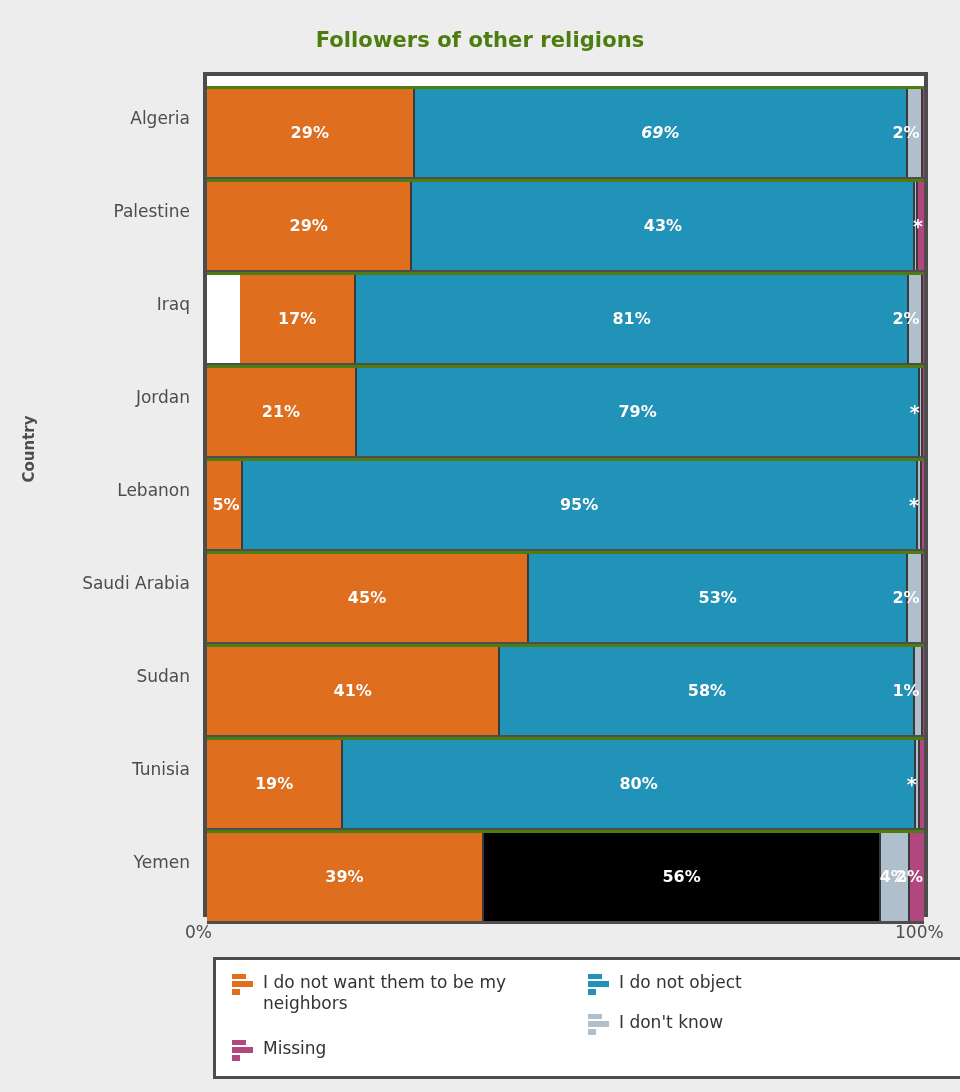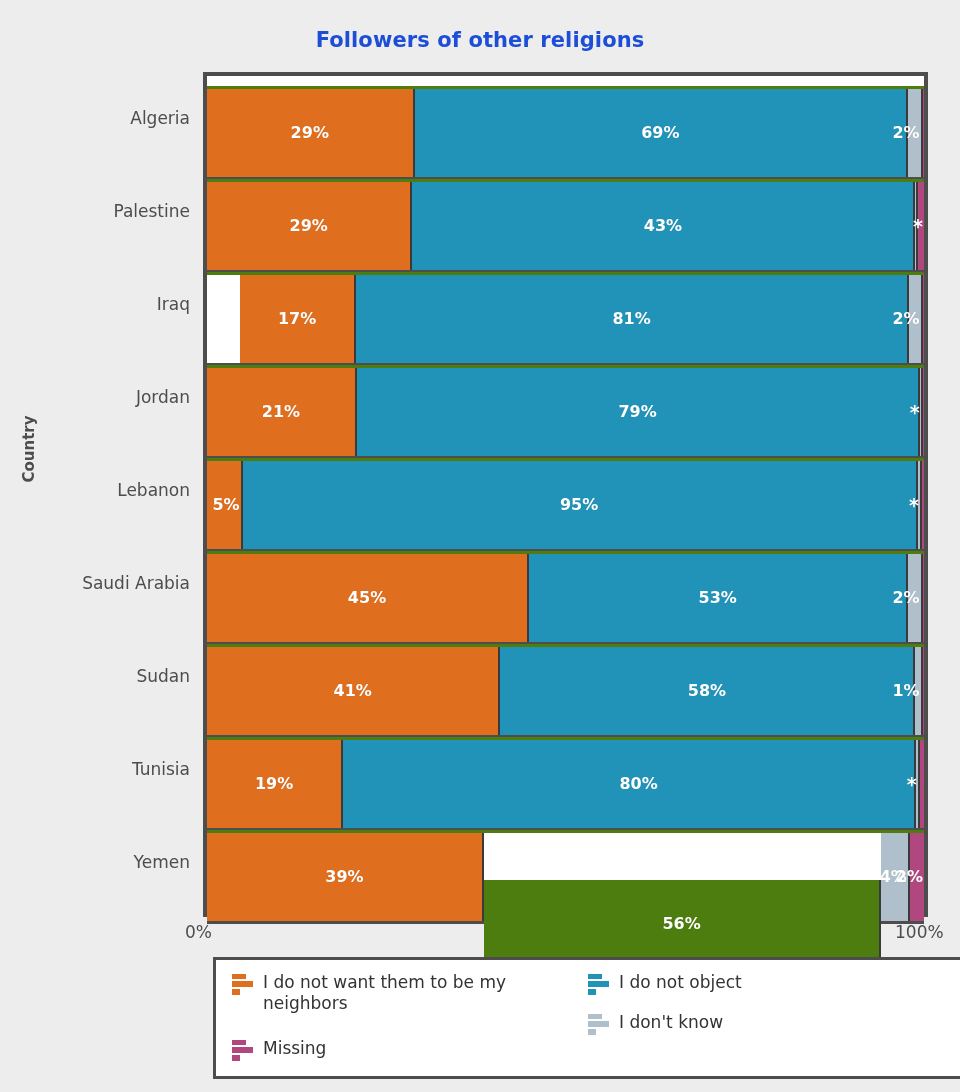--- a/index.html
+++ b/index.html
@@ -18,21 +18,21 @@
 
   
   #chart-title {
     position: absolute;
     left: 0;
     top: 28px;
     width: 960px;
     text-align: center;
     font-size: 21px;
     font-weight: bold;
-    color: #1d4ed8;
+    color: #4d7c0f;
     letter-spacing: 0.1px;
   }
 
   
   #y-axis-label {
     position: absolute;
     left: 14px;
     top: 440px;
     width: 130px;
     text-align: center;
@@ -201,21 +201,21 @@
     <div class="country-label" style="top: 688.5px;">Tunisia</div>
     <div class="country-label" style="top: 781.5px;">Yemen</div>
   </div>
 
 <div id="plot-frame">
   <div id="plot-inner">
       <div class="bar-row" style="top: 10px;">
         <div class="seg" style="width: 29%; background: rgb(223, 110, 30);">
           <span class="seg-label">29%</span>
         </div>
-        <div class="seg" style="width: 69%; background: rgb(34, 147, 184);">
+        <div class="seg" style="width: 69%; background: rgb(34, 147, 184); font-style: italic;">
           <span class="seg-label">69%</span>
         </div>
         <div class="seg narrow" style="width: 2%; background: rgb(175, 192, 204);">
           <span class="seg-label">2%</span>
         </div>
         <div class="seg" style="width: 0.2%; background: rgb(176, 71, 126);"></div>
       </div>
       <div class="bar-row" style="top: 103px;">
         <div class="seg" style="width: 29%; background: rgb(223, 110, 30);">
           <span class="seg-label">29%</span>
@@ -297,21 +297,21 @@
         </div>
         <div class="seg narrow star" style="width: 0.5%; background: rgb(175, 192, 204);">
           <span class="seg-label">*</span>
         </div>
         <div class="seg" style="width: 0.6%; background: rgb(176, 71, 126);"></div>
       </div>
       <div class="bar-row" style="top: 754px;">
         <div class="seg" style="width: 39%; background: rgb(223, 110, 30);">
           <span class="seg-label">39%</span>
         </div>
-        <div class="seg" style="width: 56%; background: #4d7c0f; margin-top: 47px;">
+        <div class="seg" style="width: 56%; background: #000000;">
           <span class="seg-label">56%</span>
         </div>
         <div class="seg narrow" style="width: 4%; background: rgb(175, 192, 204);">
           <span class="seg-label">4%</span>
         </div>
         <div class="seg narrow" style="width: 2%; background: rgb(176, 71, 126);">
           <span class="seg-label">2%</span>
         </div>
       </div>
     </div>

